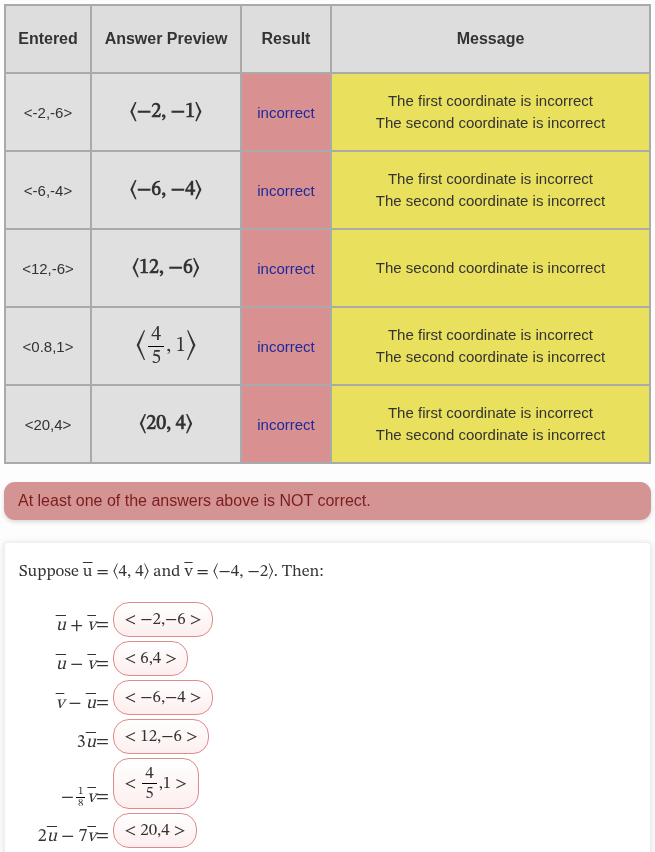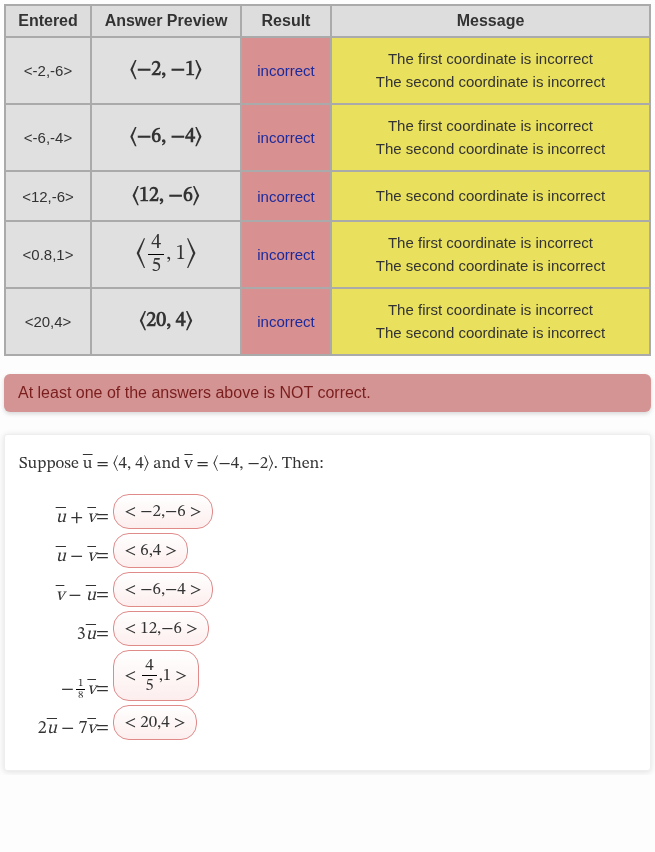--- a/index.html
+++ b/index.html
@@ -13,31 +13,31 @@
     }
     .results-table {
       width: 100%;
       border-collapse: collapse;
       border: 1px solid #aaa;
       margin-bottom: 18px;
     }
     .results-table th {
       background: #ddd;
       border: 2px solid #aaa;
-      padding: 6px 8px;
+      padding: 24px 8px;
       font-weight: bold;
       text-align: center;
       font-size: 16px;
     }
     .results-table td {
       border: 2px solid #aaa;
       padding: 10px 8px;
       vertical-align: middle;
       text-align: center;
-      height: 50px;
+      height: 78px;
     }
     .col-entered { background: #e0e0e0; width: 86px; font-size: 15px; }
     .col-preview { background: #e0e0e0; width: 150px; }
     .col-result  { background: #d99090; width: 90px; color: #1b2a9c; font-size: 15px; margin-left: 36px; }
     .col-message { background: #e9e05e; font-size: 15px; text-align: center; padding: 8px 4px; line-height:1.5; }
     .preview-math {
       font-family: "Cambria Math", "STIX Two Math", "Latin Modern Math", "Times New Roman", serif;
       font-size: 20px;
     }
     .frac {
@@ -47,21 +47,21 @@
       line-height: 1;
       margin: 0 2px;
     }
     .frac .num { display:block; border-bottom:1.5px solid #000; padding:0 3px 1px;}
     .frac .den { display:block; padding:1px 3px 0;}
     .big-angle { font-size: 32px; line-height:1; vertical-align:middle; }
     .error-banner {
       background: #d49494;
       color: #7a1d1d;
       padding: 10px 14px;
-      border-radius: 6px;
+      border-radius: 11px;
       font-size: 16px;
       box-shadow: 0 2px 4px rgba(0,0,0,0.15);
       margin-bottom: 22px;
     }
     .problem-box {
       background: #fff;
       border: 1px solid #eee;
       box-shadow: 0 1px 6px rgba(0,0,0,0.12);
       border-radius: 3px;
       padding: 18px 14px 26px;

